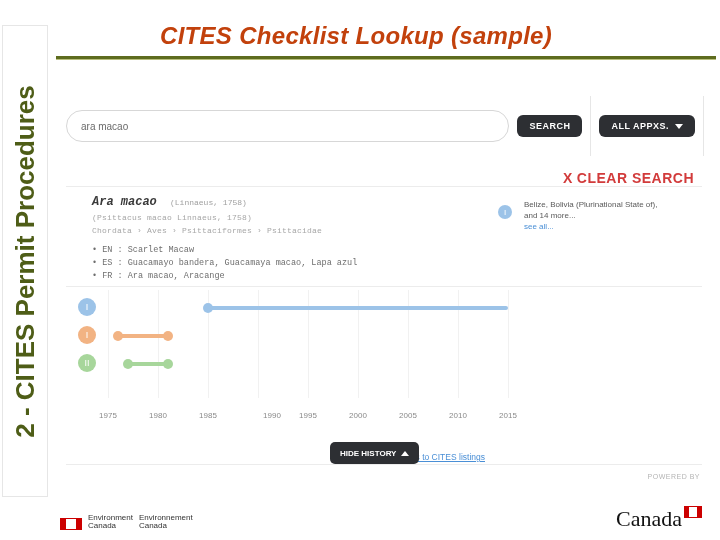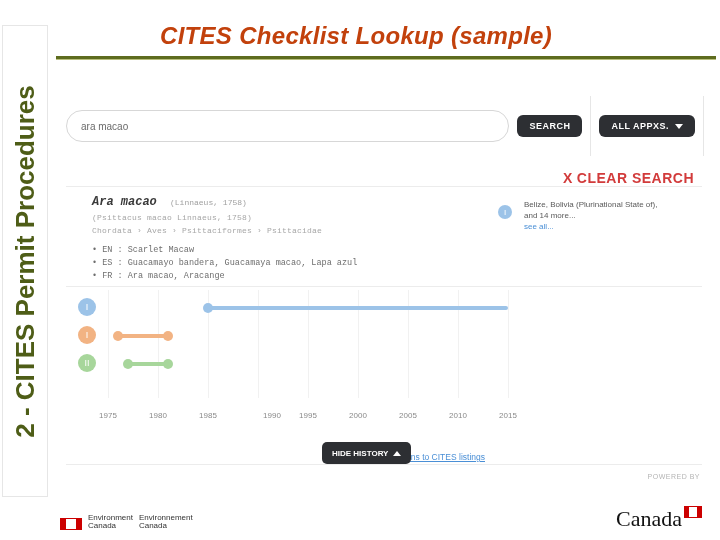--- a/index.html
+++ b/index.html
@@ -73,21 +73,21 @@
   
   .chart { position:absolute; left:22px; top:220px; width:440px; height:130px; }
   .row-badge { position:absolute; width:18px; height:18px; border-radius:50%; color:#fff; font-size:9px; display:flex; align-items:center; justify-content:center; }
   .row-line  { position:absolute; height:4px; border-radius:2px; }
   .dot { position:absolute; width:10px; height:10px; border-radius:50%; }
   .gridline { position:absolute; top:0; bottom:22px; width:1px; background:#f1f1f1; }
   .xaxis-lbl { position:absolute; bottom:0; font-size:8px; color:#8a8a8a; transform:translateX(-50%); }
   .reserv { position:absolute; left:300px; top:382px; font-size:8.5px; color:#4a8fd6; text-decoration:underline; cursor:pointer; }
 
   
-  .hide-hist { position:absolute; left:266px; bottom:26px; }
+  .hide-hist { position:absolute; left:274px; bottom:26px; }
   .pillsm { height:22px; border-radius:5px; background:#2d2f33; color:#fff; padding:0 10px; font-size:8px; font-weight:700; display:flex; align-items:center; gap:5px; cursor:pointer; }
   .pillsm .chevu { width:0;height:0;border-left:4px solid transparent;border-right:4px solid transparent;border-bottom:5px solid #fff; }
 
   .powered { position:absolute; right:12px; bottom:10px; font-size:7px; color:#b5b5b5; letter-spacing:.5px; }
 
   
   .flag { position:absolute; left:60px; bottom:10px; display:flex; align-items:flex-end; gap:6px; }
   .flag-ca { width:22px; height:12px; background:#fff; border:1px solid #c00; position:relative; }
   .flag-ca::before, .flag-ca::after { content:""; position:absolute; top:0; bottom:0; width:5px; background:#c00; }
   .flag-ca::before { left:0; } .flag-ca::after { right:0; }

